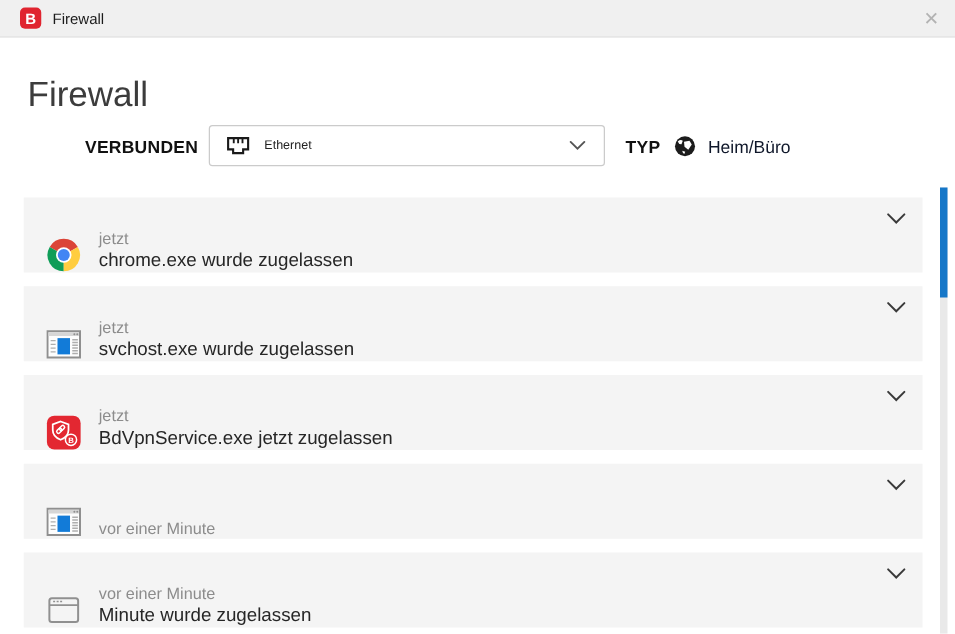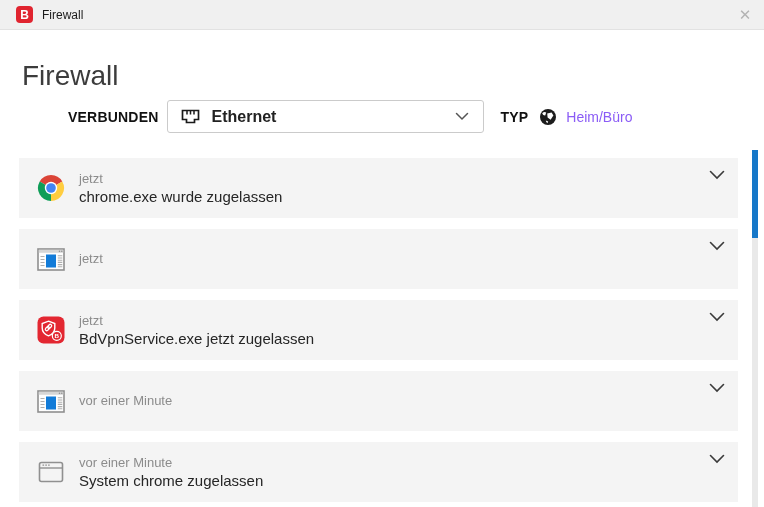--- a/index.html
+++ b/index.html
@@ -35,29 +35,29 @@
   .controls{
     position:absolute;left:22px;top:103px;height:27px;
     display:flex;align-items:center;margin-left:46px;
   }
   .ctl-label{font-size:14px;font-weight:bold;color:#111;letter-spacing:.2px;}
   .net-dropdown{
     margin-left:9px;width:317px;height:33px;box-sizing:border-box;
     border:1px solid #cbcbcb;border-radius:3px;background:#fff;
     display:flex;align-items:center;padding:0 14px 0 12px;cursor:pointer;
   }
-  .net-dropdown .dd-value{margin-left:10px;font-size:16px;color:#222;flex:1;font-weight:bold;}
+  .net-dropdown .dd-value{margin-left:10px;font-size:10px;color:#222;flex:1;}
   .typ-label{margin-left:16px;}
   .globe-wrap{margin-left:11px;display:flex;align-items:center;}
-  .typ-value{margin-left:9px;font-size:14px;color:#8b5cf6;}
+  .typ-value{margin-left:9px;font-size:14px;color:#0f172a;}
   
   .event-list{position:absolute;left:19px;top:158px;width:719px;}
   .event-row{
     position:relative;height:60px;margin-bottom:11px;background:#f4f4f4;
-    display:flex;align-items:center;padding-left:18px;box-sizing:border-box;
+    display:flex;align-items:flex-end;padding-left:18px;box-sizing:border-box;
     cursor:pointer;
   }
   .event-icon{width:28px;height:28px;display:flex;align-items:center;justify-content:center;flex:0 0 28px;}
   .event-texts{margin-left:14px;}
   .event-time{font-size:13px;color:#8c8c8c;line-height:16px;}
   .event-msg{font-size:15px;color:#262626;line-height:19px;margin-top:0;}
   .row-chevron{position:absolute;top:12px;right:13px;width:16px;height:10px;}
   
   .scrollbar-track{
     position:absolute;right:6px;top:150px;bottom:0;width:6px;background:#e9e9e9;
@@ -141,20 +141,21 @@
       <circle cx="24.8" cy="4.3" r="0.8" fill="#8f8f8f"></circle>
       <rect x="9" y="7.5" width="10" height="13" fill="#127bd8"></rect>
       <g stroke="#aeaeae" stroke-width="1.1">
         <path d="M3.5,9.5 h4 M3.5,12.5 h4 M3.5,15.5 h4 M3.5,18.5 h4"></path>
         <path d="M20.8,8.8 h4.5 M20.8,11 h4.5 M20.8,13.2 h4.5 M20.8,15.4 h4.5 M20.8,17.6 h4.5 M20.8,19.8 h4.5"></path>
       </g>
     </svg>
       </span>
     <span class="event-texts">
       <div class="event-time">jetzt</div>
+      <div class="event-msg">svchost.exe wurde zugelassen</div>
     </span>
     <span class="row-chevron">
       <svg width="16" height="10" viewBox="0 0 16 10" fill="none" stroke="#3a3a3a" stroke-width="1.6" stroke-linecap="round">
         <path d="M1.5,1.5 L8,8 L14.5,1.5"></path>
       </svg>
     </span>
   </div>
 
   <div class="event-row">
     <span class="event-icon">
@@ -207,21 +208,21 @@
   <div class="event-row">
     <span class="event-icon">
     <svg width="26" height="24" viewBox="0 0 26 24">
       <rect x="1.5" y="2.5" width="23" height="19" rx="2" fill="none" stroke="#909090" stroke-width="1.6"></rect>
       <path d="M1.5,8 H24.5" stroke="#909090" stroke-width="1.4"></path>
       <path d="M4.5,5.2 h1.6 M7.3,5.2 h1.6 M10.1,5.2 h1.6" stroke="#909090" stroke-width="1.2"></path>
     </svg>
       </span>
     <span class="event-texts">
       <div class="event-time">vor einer Minute</div>
-      <div class="event-msg">System chrome zugelassen</div>
+      <div class="event-msg">Minute wurde zugelassen</div>
     </span>
     <span class="row-chevron">
       <svg width="16" height="10" viewBox="0 0 16 10" fill="none" stroke="#3a3a3a" stroke-width="1.6" stroke-linecap="round">
         <path d="M1.5,1.5 L8,8 L14.5,1.5"></path>
       </svg>
     </span>
   </div>
 </div>
 
 <div class="scrollbar-track">

